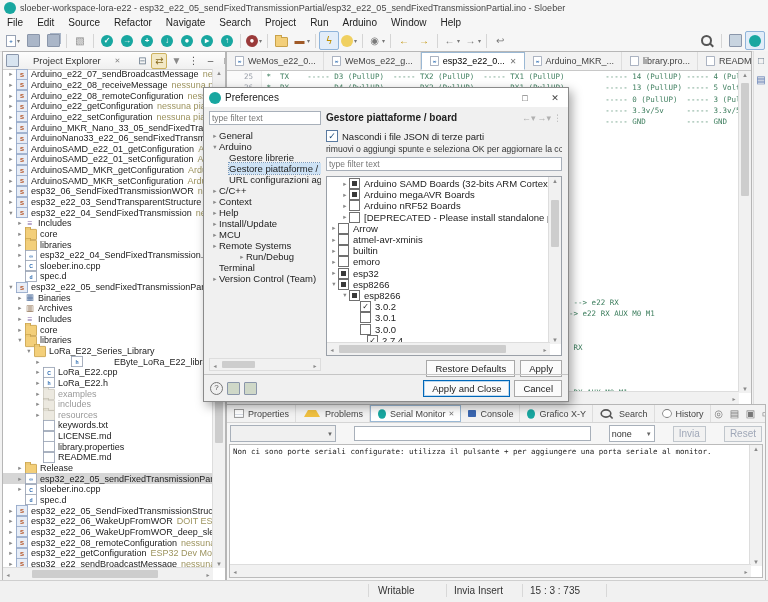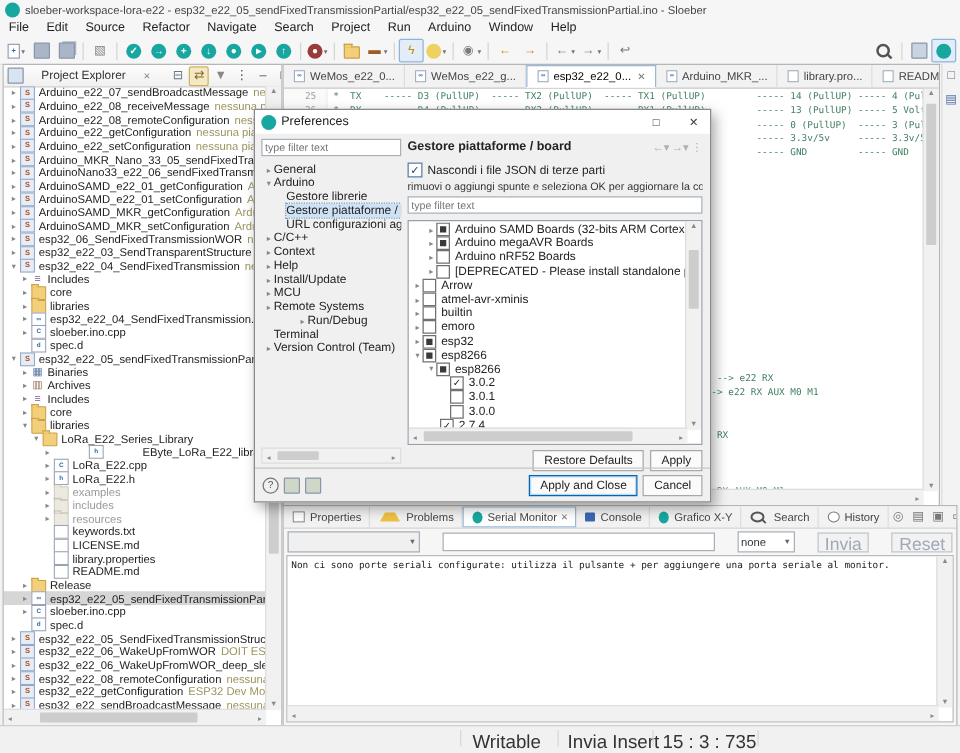--- a/index.html
+++ b/index.html
@@ -84,25 +84,25 @@
   .btab.active{background:#fff;border:1px solid #9ab8d4;}
   .btab .ic{transform:scale(.8);width:10px;}
   #btools{margin-left:auto;display:flex;align-items:center;padding-right:2px;}
   #bcontrols{height:21px;display:flex;align-items:center;gap:18px;padding:0 3px;}
   .combo{height:15px;background:#fff;border:1px solid #a8b0ba;display:flex;align-items:center;
          justify-content:space-between;font-size:9px;padding:0 2px;color:#333;}
   .combo .drop{font-size:6px;color:#666;}
   #port-combo{width:100px;background:#f0f0f0;}
   #serial-input{flex:1;height:13px;border:1px solid #a8b0ba;background:#fff;font-size:9px;padding:0 2px;}
   #eol-combo{width:40px;}
-  .sbtn{height:16px;font-size:14px;padding:0 5px;background:#f2f2f2;border:1px solid #c0c6cc;color:#a0a8b8;}
+  .sbtn{height:16px;font-size:10px;padding:0 5px;background:#f2f2f2;border:1px solid #c0c6cc;color:#a0a8b8;}
   #boutput{position:absolute;top:39px;left:2px;right:2px;bottom:2px;background:#fff;border:1px solid #bbb;overflow:hidden;}
   #serial-msg{font-family:"DejaVu Sans Mono",monospace;font-size:7.5px;color:#222;padding:2px 3px;white-space:nowrap;}
   
-  #statusbar{left:0;right:0;bottom:0;height:21px;background:#f1f1f1;border-top:1px solid #cfcfcf;font-size:15px;color:#333;}
+  #statusbar{left:0;right:0;bottom:0;height:21px;background:#f1f1f1;border-top:1px solid #cfcfcf;font-size:10px;color:#333;}
   .sfield{position:absolute;top:4px;}
   .ssep{position:absolute;top:3px;width:1px;height:13px;background:#d8d8d8;}
   
   #dialog{left:203px;top:87px;width:364px;height:313px;background:#f0f0f0;border:1px solid #8a8a8a;
           box-shadow:3px 4px 10px rgba(0,0,0,.35);z-index:50;font-size:9.5px;}
   #dtitlebar{height:19px;background:#fff;display:flex;align-items:center;gap:4px;padding-left:5px;font-size:10px;color:#222;}
   .dwinbtn{width:26px;height:19px;display:inline-flex;align-items:center;justify-content:center;font-size:9px;color:#444;}
   #dtitlebar .grow{flex:1;}
   #dnav{position:absolute;left:5px;top:23px;width:112px;bottom:30px;}
   #dnav-filter{width:100%;height:14px;border:1px solid #a8b0ba;background:#fff;font-size:8.5px;
@@ -955,21 +955,21 @@
           <div class="brow" style="padding-left: 24px;">
             <span class="arr"></span>
             <span class="cb empty"></span>
             <span>3.0.1</span>
           </div>
           <div class="brow" style="padding-left: 24px;">
             <span class="arr"></span>
             <span class="cb empty"></span>
             <span>3.0.0</span>
           </div>
-          <div class="brow" style="padding-left: 16px;">
+          <div class="brow" style="padding-left: 31px;">
             <span class="arr"></span>
             <span class="cb checked"></span>
             <span>2.7.4</span>
           </div>
         </div>
       <div class="vscroll" style="top:0;bottom:11px;">
         <span class="sarrow" style="top:1px">▲</span>
         <div class="thumb" style="top:14%;left:2px;right:2px;height:28%"></div>
         <span class="sarrow" style="bottom:1px">▼</span>
       </div>

